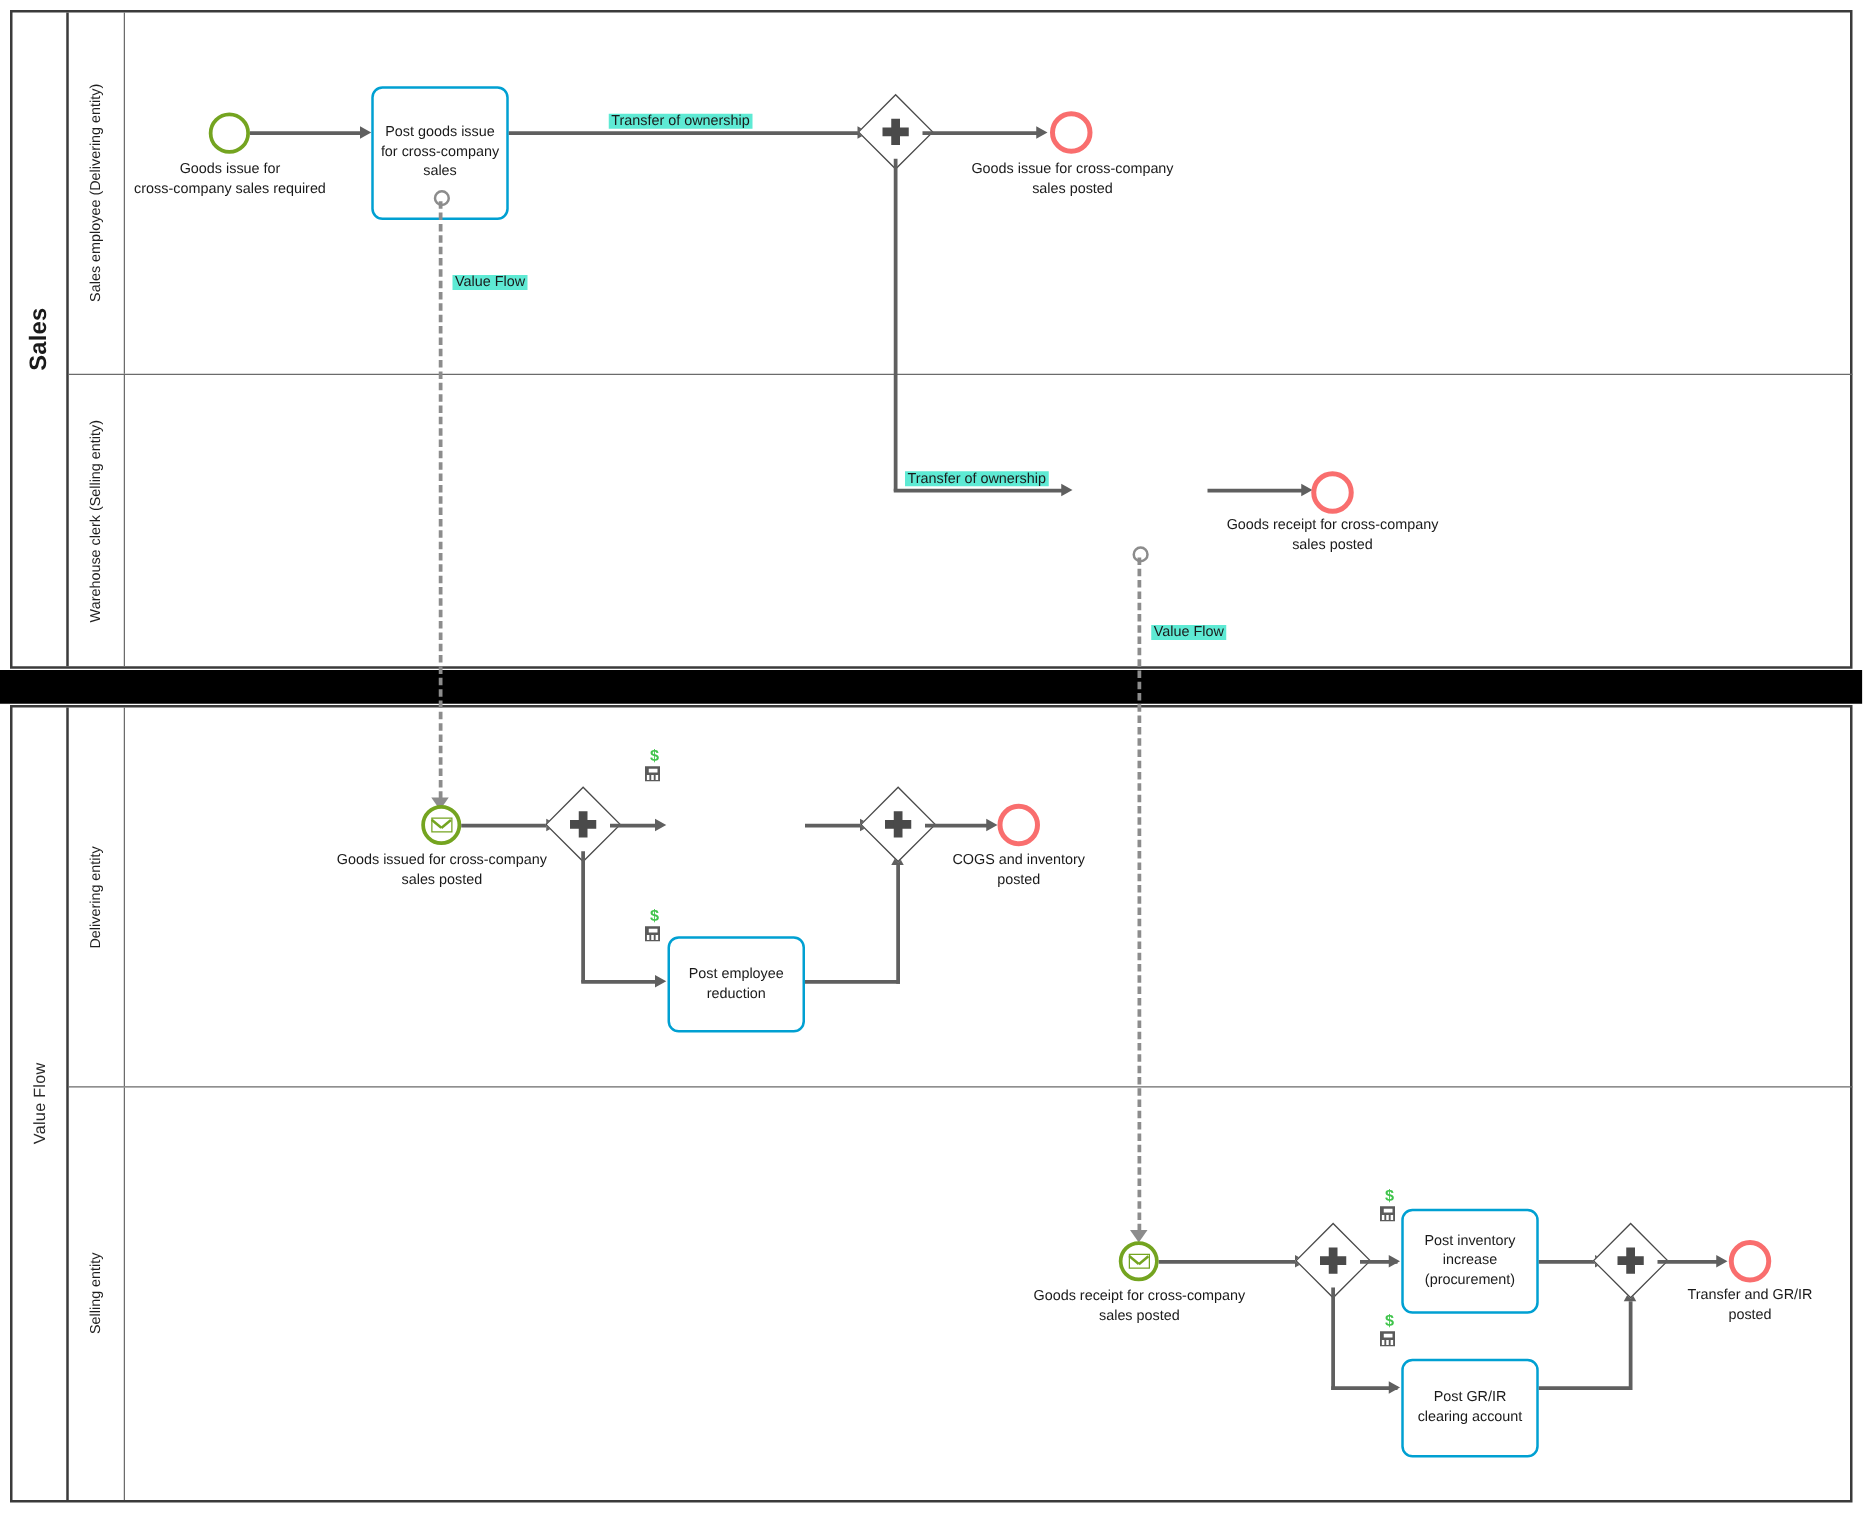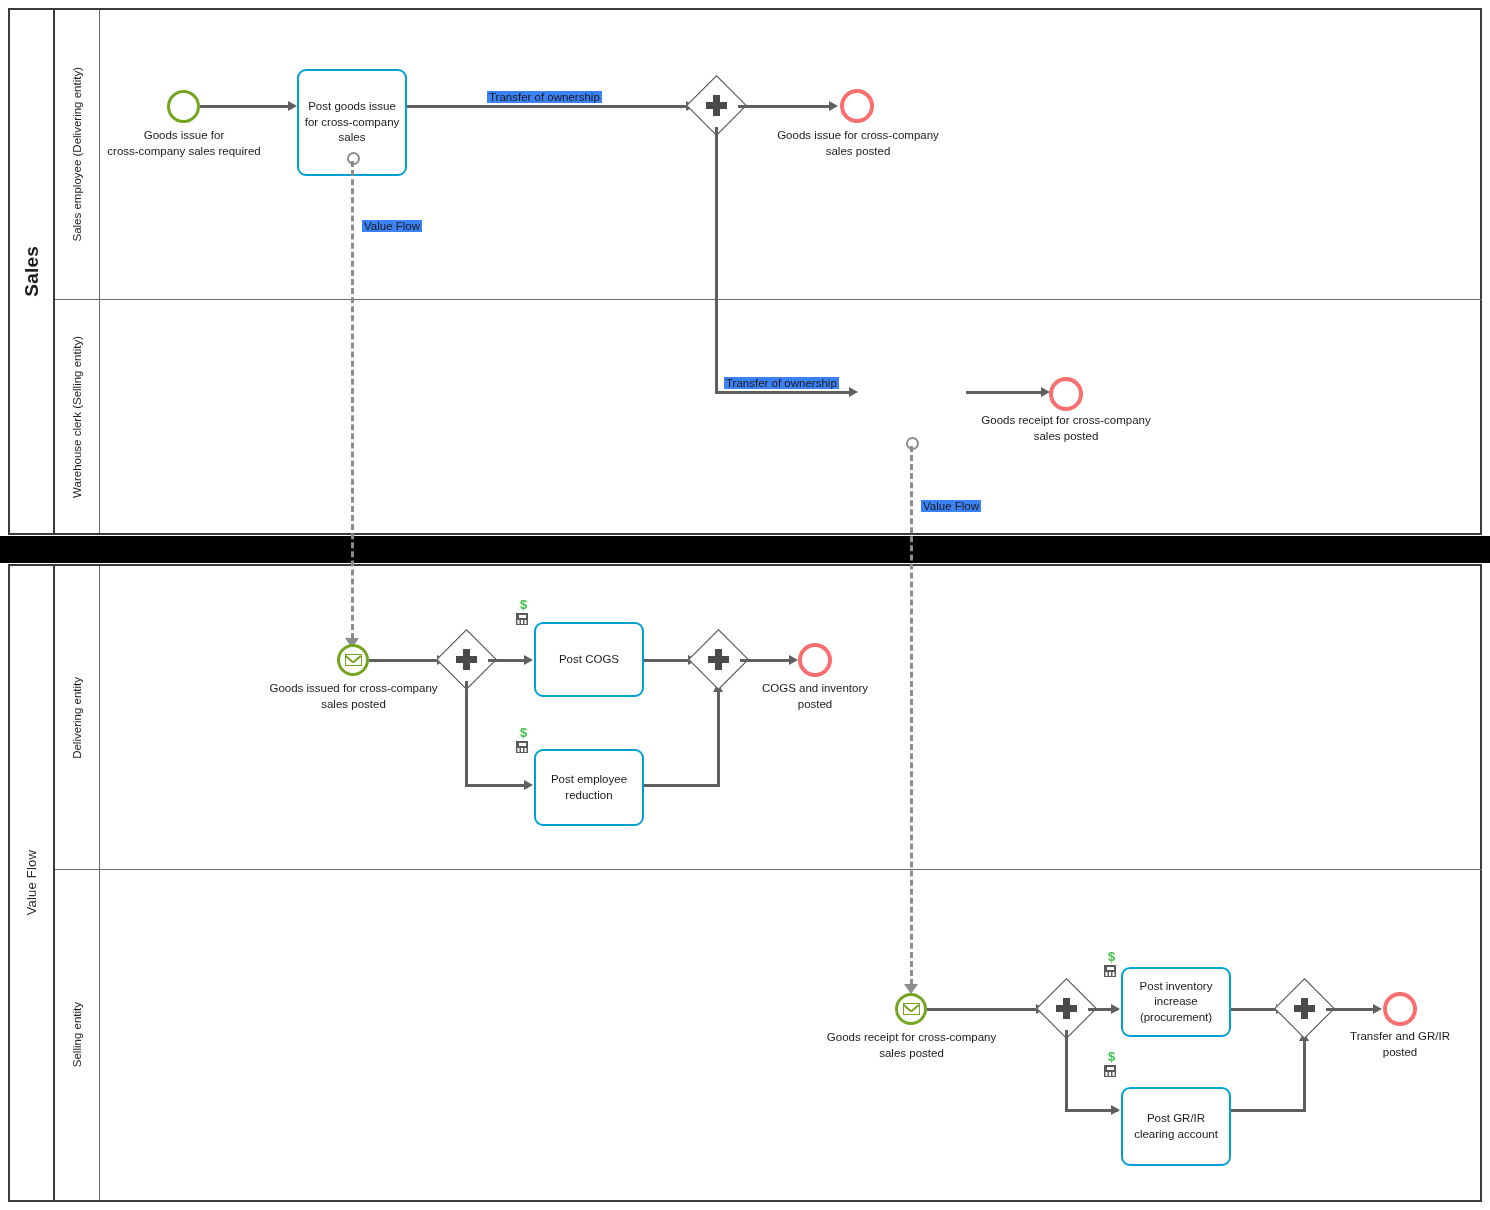--- a/index.html
+++ b/index.html
@@ -192,21 +192,21 @@
     color: #1a1a1a;
     line-height: 1.35;
     text-align: center;
     white-space: pre-line;
   }
   .flow-label {
     position: absolute;
     font-size: 11.5px;
     color: #1a1a1a;
     white-space: nowrap;
-    background: #3b82f6;
+    background: #5eead4;
     padding: 0 2px;
   }
 
   
   .vmark { position: absolute; }
   .vmark .dollar {
     position: absolute;
     left: 4px; top: 0;
     font-size: 13px;
     font-weight: bold;
@@ -344,21 +344,20 @@
   </div>
 
   <div class="line-h" style="left:488px; top:659px; width:36px;"></div>
   <div class="arrow right" style="left:524px; top:655px;"></div>
 
   <div class="vmark" style="left:516px; top:598px; width:16px; height:30px;">
     <span class="dollar">$</span>
     <span class="datasym"></span>
   </div>
 
-  <div class="task" style="left:534px; top:622px; width:110px; height:75px;">Post COGS</div>
 
   <div class="line-h" style="left:644px; top:659px; width:45px;"></div>
   <div class="arrow right" style="left:688px; top:655px;"></div>
 
   <div class="line-v" style="left:465px; top:681px; height:105px;"></div>
   <div class="line-h" style="left:465px; top:784px; width:59px;"></div>
   <div class="arrow right" style="left:524px; top:780px;"></div>
 
   <div class="vmark" style="left:516px; top:726px; width:16px; height:30px;">
     <span class="dollar">$</span>
@@ -400,21 +399,21 @@
   </div>
 
   <div class="line-h" style="left:1088px; top:1008px; width:30px;"></div>
   <div class="arrow right" style="left:1111px; top:1004px;"></div>
 
   <div class="vmark" style="left:1104px; top:950px; width:16px; height:30px;">
     <span class="dollar">$</span>
     <span class="datasym"></span>
   </div>
 
-  <div class="task" style="left:1121px; top:967px; width:110px; height:70px;">Post inventory increase (procurement)</div>
+  <div class="task" style="left:1121px; top:967px; width:110px; height:84px;">Post inventory increase (procurement)</div>
 
   <div class="line-h" style="left:1231px; top:1008px; width:46px;"></div>
   <div class="arrow right" style="left:1276px; top:1004px;"></div>
 
   <div class="line-v" style="left:1065px; top:1030px; height:82px;"></div>
   <div class="line-h" style="left:1065px; top:1109px; width:53px;"></div>
   <div class="arrow right" style="left:1111px; top:1105px;"></div>
 
   <div class="vmark" style="left:1104px; top:1050px; width:16px; height:30px;">
     <span class="dollar">$</span>

